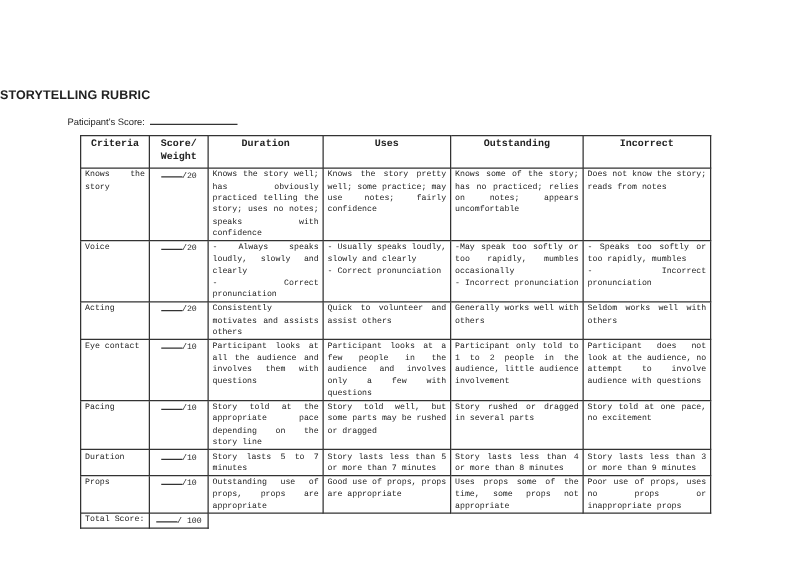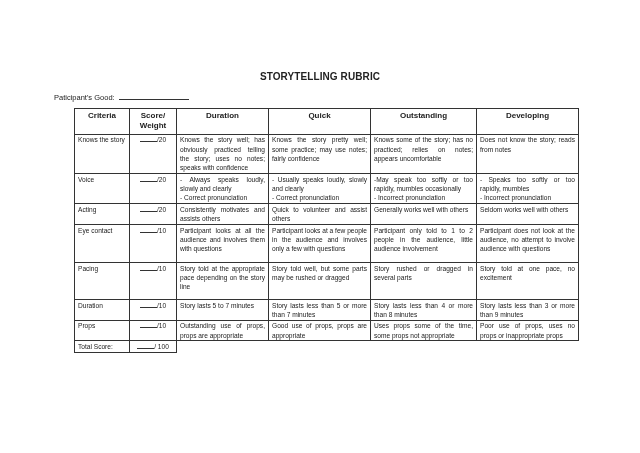--- a/index.html
+++ b/index.html
@@ -1,58 +1,58 @@
 <!DOCTYPE html>
 <html><head>
 <meta charset="utf-8">
 <style>
   html, body { margin:0; padding:0; background:#ffffff; }
   body { width:640px; height:453px; position:relative; overflow:hidden;
          font-family:"Liberation Sans", sans-serif; color:#222; }
-  .title { position:absolute; left:0; width:640px; top:71px; text-align:center;
+  .title { position:absolute; left:0; width:640px; top:71px; text-align:left;
            font-size:10px; font-weight:bold; letter-spacing:0.1px; }
   .name-line { position:absolute; left:54px; top:92px; font-size:7.5px; }
   .name-line .blank { display:inline-block; width:70px; border-bottom:0.8px solid #333; height:7px; vertical-align:baseline; margin-left:2px; }
-  table.rubric { position:absolute; left:74px; top:108px; border-collapse:collapse;
-                 font-size:6.6px; line-height:1.42; }
+  table.rubric { position:absolute; left:64px; top:108px; border-collapse:collapse;
+                 font-size:6.6px; line-height:1.42;font-family:Liberation Mono, monospace; }
   table.rubric th, table.rubric td { border:0.8px solid #333; padding:0.5px 3px; vertical-align:top; }
   table.rubric th { font-size:8px; font-weight:bold; text-align:center; padding:2px 3px; line-height:1.3; }
   table.rubric td.desc { text-align:justify; text-align-last:left; }
   td.score { text-align:center; }
   .blank-score { display:inline-block; width:17px; border-bottom:0.6px solid #333; height:6px; }
   tr.total td { border:0.8px solid #333; }
   td.empty { border:none !important; }
 </style>
 </head>
 <body>
 
 <div class="title">STORYTELLING RUBRIC</div>
 
 <div class="name-line">
-  <span>Paticipant's Good:</span>
+  <span>Paticipant's Score:</span>
   <span class="blank"></span>
 </div>
 
 <table class="rubric">
   <colgroup>
     <col style="width:55px">
     <col style="width:47px">
     <col style="width:92px">
     <col style="width:102px">
     <col style="width:106px">
     <col style="width:102px">
   </colgroup>
   <thead>
     <tr>
       <th>Criteria</th>
       <th>Score/<br>Weight</th>
       <th>Duration</th>
-      <th>Quick</th>
+      <th>Uses</th>
       <th>Outstanding</th>
-      <th>Developing</th>
+      <th>Incorrect</th>
     </tr>
   </thead>
   <tbody id="rubric-body">
       <tr style="height: 37px;">
         <td class="desc"><span style="white-space: pre-line;">Knows the story</span></td>
         <td class="score"><span class="blank-score"></span><span>/20</span></td>
         <td class="desc"><span style="white-space: pre-line;">Knows the story well; has obviously practiced telling the story; uses no notes; speaks with confidence</span></td>
         <td class="desc"><span style="white-space: pre-line;">Knows the story pretty well; some practice; may use notes; fairly confidence</span></td>
         <td class="desc"><span style="white-space: pre-line;">Knows some of the story; has no practiced; relies on notes; appears uncomfortable</span></td>
         <td class="desc"><span style="white-space: pre-line;">Does not know the story; reads from notes</span></td>

